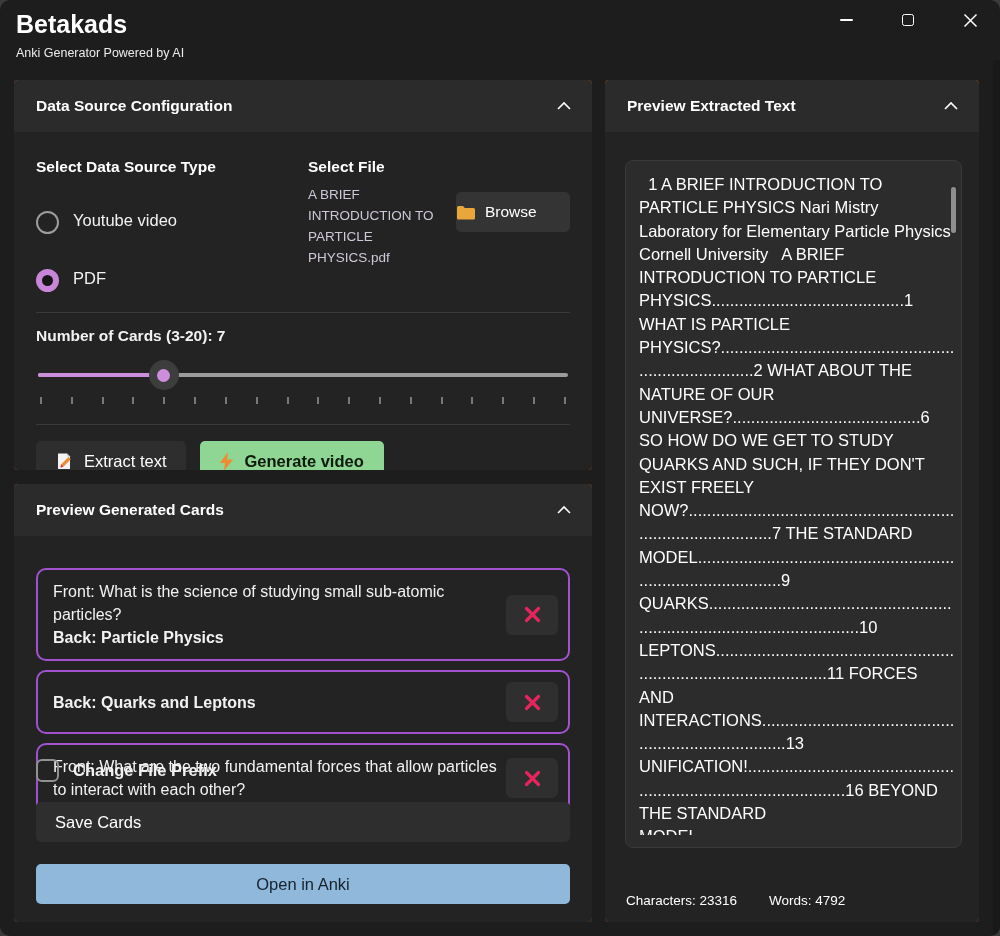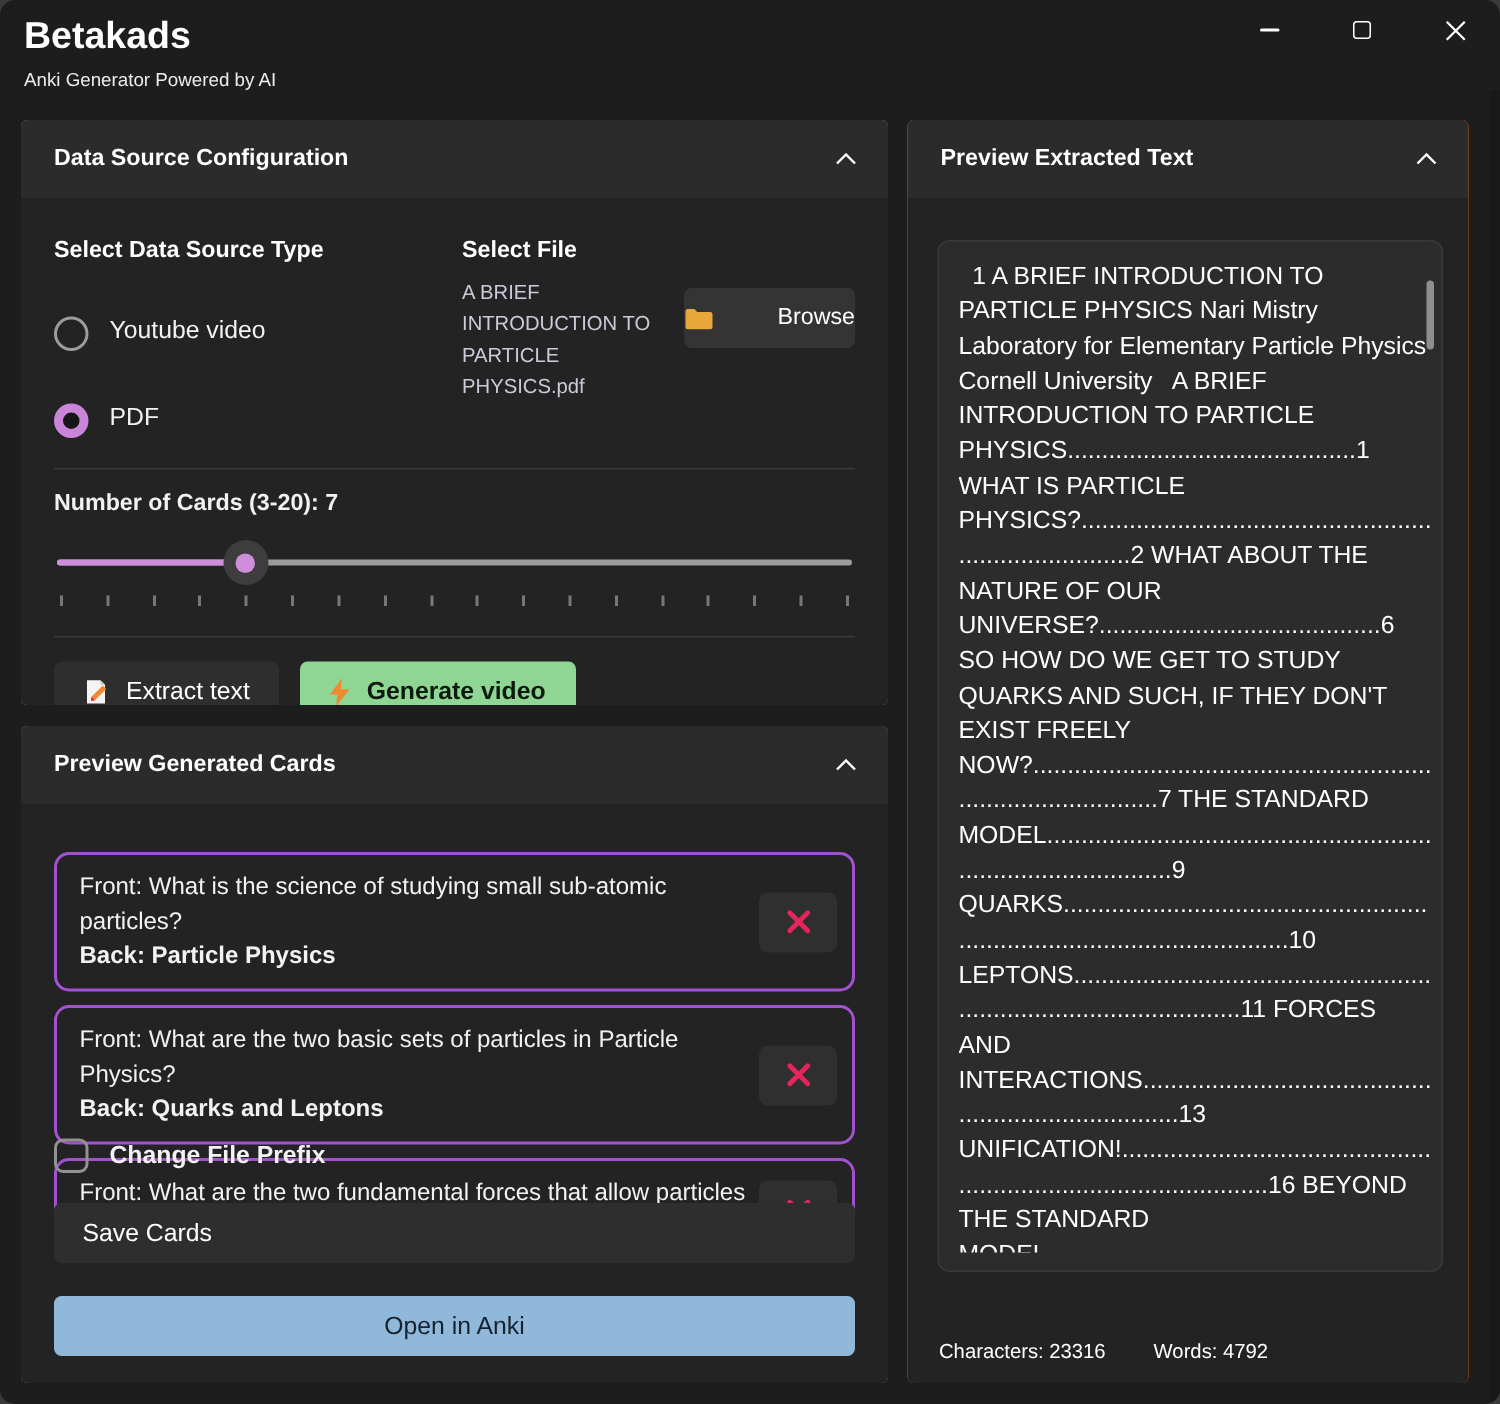--- a/index.html
+++ b/index.html
@@ -34,21 +34,21 @@
   .ds-row1{display:flex;margin-top:26px;}
   .col-type{width:284px;}
   .field-label{font-size:15.5px;font-weight:600;color:#fff;}
   .radio-row{display:flex;margin-top:35px;}
   .radio{width:23px;height:23px;border-radius:50%;border:2px solid #9c9c9c;background:transparent;flex:none;cursor:pointer;}
   .radio.selected{border:6.5px solid var(--accent-purple);background:#171717;}
   .radio-label{margin-left:14px;font-size:16.5px;}
   .col-file{flex:1;}
   .file-row{display:flex;margin-top:8px;}
   .file-name{width:140px;font-size:13.5px;line-height:21px;color:#cfc8d8;word-break:break-word;}
-  .browse-btn{margin-top:8px;margin-left:8px;height:40px;width:114px;background:#343434;border:none;border-radius:5px;color:#fff;font-size:15.5px;display:flex;align-items:center;justify-content:space-between;gap:9px;cursor:pointer;font-family:inherit;}
+  .browse-btn{margin-top:8px;margin-left:8px;height:40px;width:114px;background:#343434;border:none;border-radius:5px;color:#fff;font-size:15.5px;display:flex;align-items:center;justify-content:flex-start;gap:9px;cursor:pointer;font-family:inherit;}
   .divider{height:1px;background:#3a3a3a;margin-top:20px;}
   .cards-label{margin-top:14px;font-size:15.5px;font-weight:600;}
   .slider-wrap{position:relative;margin-top:14px;height:32px;}
   .slider-track{position:absolute;left:2px;right:2px;top:14px;height:4px;border-radius:2px;background:#9c9c9c;cursor:pointer;}
   .slider-fill{position:absolute;left:0;top:0;bottom:0;width:23.5%;background:var(--slider-purple);border-radius:2px;}
   .slider-thumb{position:absolute;top:1px;width:30px;height:30px;border-radius:50%;background:#3d3d3d;display:flex;align-items:center;justify-content:center;cursor:grab;}
   .slider-thumb i{width:13px;height:13px;border-radius:50%;background:var(--slider-purple);}
   .ticks{display:flex;justify-content:space-between;margin:6px 4px 0;}
   .ticks i{width:2px;height:7px;background:#787878;}
   .btn-row{display:flex;gap:14px;margin-top:16px;}
@@ -204,21 +204,20 @@
           </div>
           <button class="delete-btn">
             <svg width="17" height="17" viewBox="0 0 17 17">
                 <path d="M2.5 2.5 L14.5 14.5 M14.5 2.5 L2.5 14.5" stroke="var(--delete-red)" stroke-width="3.2" stroke-linecap="round" fill="none"></path>
               </svg>
           </button>
         </div>
 
         <div class="anki-card">
           <div class="anki-card-text">
-            <div>Front: What are the two basic sets of particles in Particle Physics?</div>
             <div class="card-back">Back: Quarks and Leptons</div>
           </div>
           <button class="delete-btn">
             <svg width="17" height="17" viewBox="0 0 17 17">
                 <path d="M2.5 2.5 L14.5 14.5 M14.5 2.5 L2.5 14.5" stroke="var(--delete-red)" stroke-width="3.2" stroke-linecap="round" fill="none"></path>
               </svg>
           </button>
         </div>
 
         <div class="anki-card">

